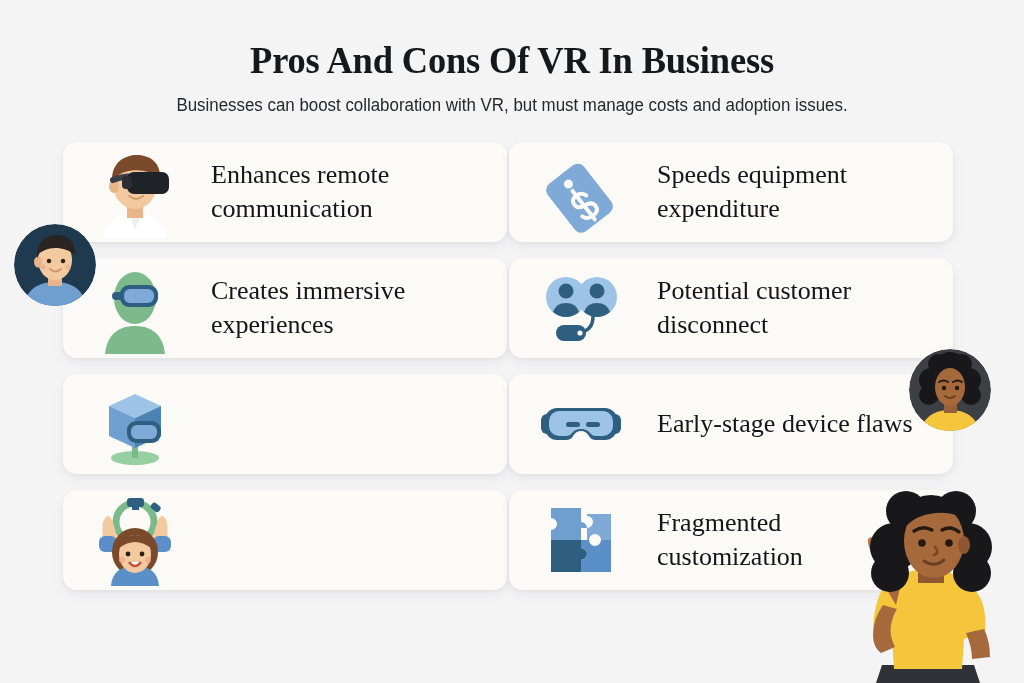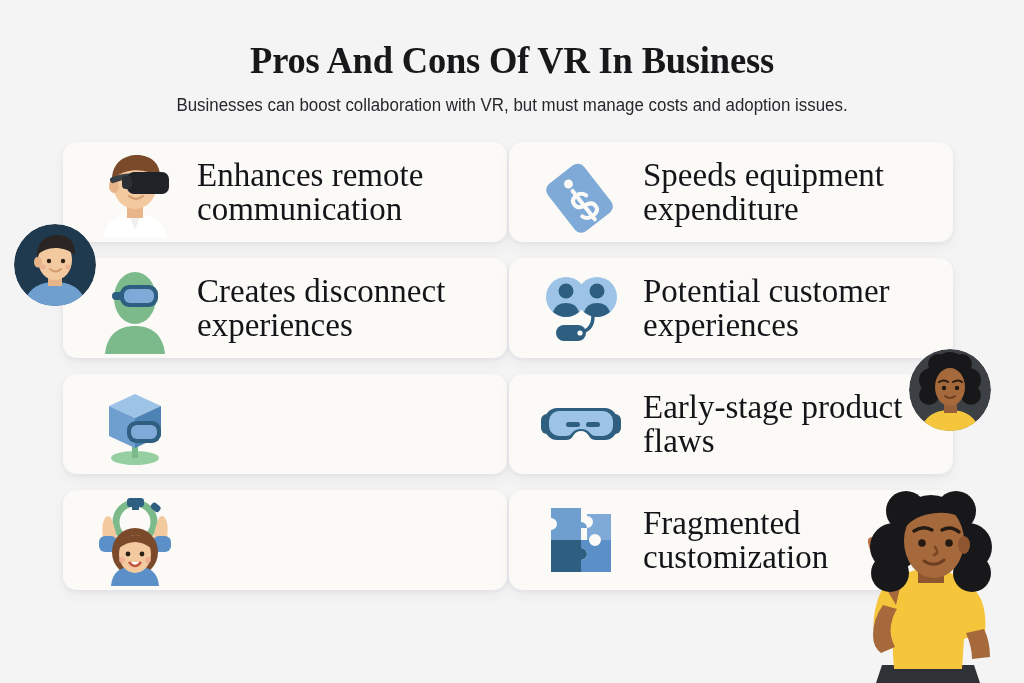--- a/index.html
+++ b/index.html
@@ -83,24 +83,24 @@
     display: flex;
     align-items: center;
     justify-content: center;
     overflow: visible;
   }
 
   .card-icon svg { display: block; overflow: visible; }
 
   .card-label {
     font-family: "Liberation Serif", serif;
-    font-size: 33px;
+    font-size: 26px;
     line-height: 34px;
     color: #141518;
-    margin-left: 16px;
+    margin-left: 30px;
     max-width: 270px;
   }
 
   
   .avatar {
     position: absolute;
     border-radius: 50%;
     overflow: hidden;
   }
 
@@ -177,42 +177,42 @@
           <path d="M16 92 C18 72 30 64 46 64 C62 64 74 72 76 92 Z" fill="#7cba8c"></path>
 
           <ellipse cx="46" cy="36" rx="21" ry="26" fill="#7cba8c"></ellipse>
 
           <rect x="23" y="30" width="46" height="8" rx="4" fill="#2f5f80"></rect>
 
           <rect x="31" y="23" width="38" height="22" rx="9" fill="#2f5f80"></rect>
           <rect x="35" y="27" width="30" height="14" rx="6" fill="#7fa9d6"></rect>
         </svg>
       </div>
-      <div class="card-label">Creates disconnect experiences</div>
+      <div class="card-label">Creates immersive experiences</div>
     </div>
 
     <div class="card">
       <div class="card-icon">
         <svg viewBox="0 0 92 92" width="92" height="92">
 
           <circle cx="31" cy="35" r="20" fill="#9dc4e6"></circle>
           <circle cx="31" cy="29" r="7.5" fill="#2f5f80"></circle>
           <path d="M18 50 q3 -9 13 -9 q10 0 13 9 q-6 5 -13 5 q-7 0 -13 -5 z" fill="#2f5f80"></path>
 
           <circle cx="62" cy="35" r="20" fill="#9dc4e6"></circle>
           <circle cx="62" cy="29" r="7.5" fill="#2f5f80"></circle>
           <path d="M49 50 q3 -9 13 -9 q10 0 13 9 q-6 5 -13 5 q-7 0 -13 -5 z" fill="#2f5f80"></path>
 
           <path d="M58 54 q0 14 -12 16" stroke="#2f5f80" stroke-width="3.5" fill="none" stroke-linecap="round"></path>
 
           <rect x="21" y="63" width="30" height="16" rx="8" fill="#2f5f80"></rect>
           <circle cx="45" cy="71" r="2.6" fill="#fbfaf7"></circle>
         </svg>
       </div>
-      <div class="card-label">Potential customer experiences</div>
+      <div class="card-label">Potential customer disconnect</div>
     </div>
 
     <div class="card">
       <div class="card-icon">
         <svg viewBox="0 0 92 92" width="92" height="92">
 
           <ellipse cx="46" cy="80" rx="24" ry="7" fill="#96cfa0"></ellipse>
 
           <rect x="43" y="58" width="6" height="22" fill="#7cba8c"></rect>
 
@@ -238,21 +238,21 @@
                    a12 12 0 0 1 -12 -12 v-8 a12 12 0 0 1 12 -12 z" fill="#2f5f80"></path>
 
           <path d="M24 33 h44 a10 10 0 0 1 10 10 v5 a10 10 0 0 1 -10 10 h-7
                    q-4 0 -6 -3 q-3 -4 -9 -4 q-6 0 -9 4 q-2 3 -6 3 h-7
                    a10 10 0 0 1 -10 -10 v-5 a10 10 0 0 1 10 -10 z" fill="#9dc4e6"></path>
 
           <rect x="31" y="44" width="14" height="5" rx="2.5" fill="#2f5f80"></rect>
           <rect x="51" y="44" width="14" height="5" rx="2.5" fill="#2f5f80"></rect>
         </svg>
       </div>
-      <div class="card-label">Early-stage product flaws</div>
+      <div class="card-label">Early-stage device flaws</div>
     </div>
 
     <div class="card">
       <div class="card-icon">
         <svg viewBox="0 0 92 92" width="92" height="92">
 
           <circle cx="46" cy="28" r="19" fill="none" stroke="#7cba8c" stroke-width="7"></circle>
           <rect x="38" y="4" width="17" height="9" rx="3" fill="#2f5f80"></rect>
           <rect x="43" y="10" width="7" height="6" fill="#2f5f80"></rect>
           <rect x="62" y="10" width="10" height="7" rx="3" fill="#2f5f80" transform="rotate(40 67 13)"></rect>

